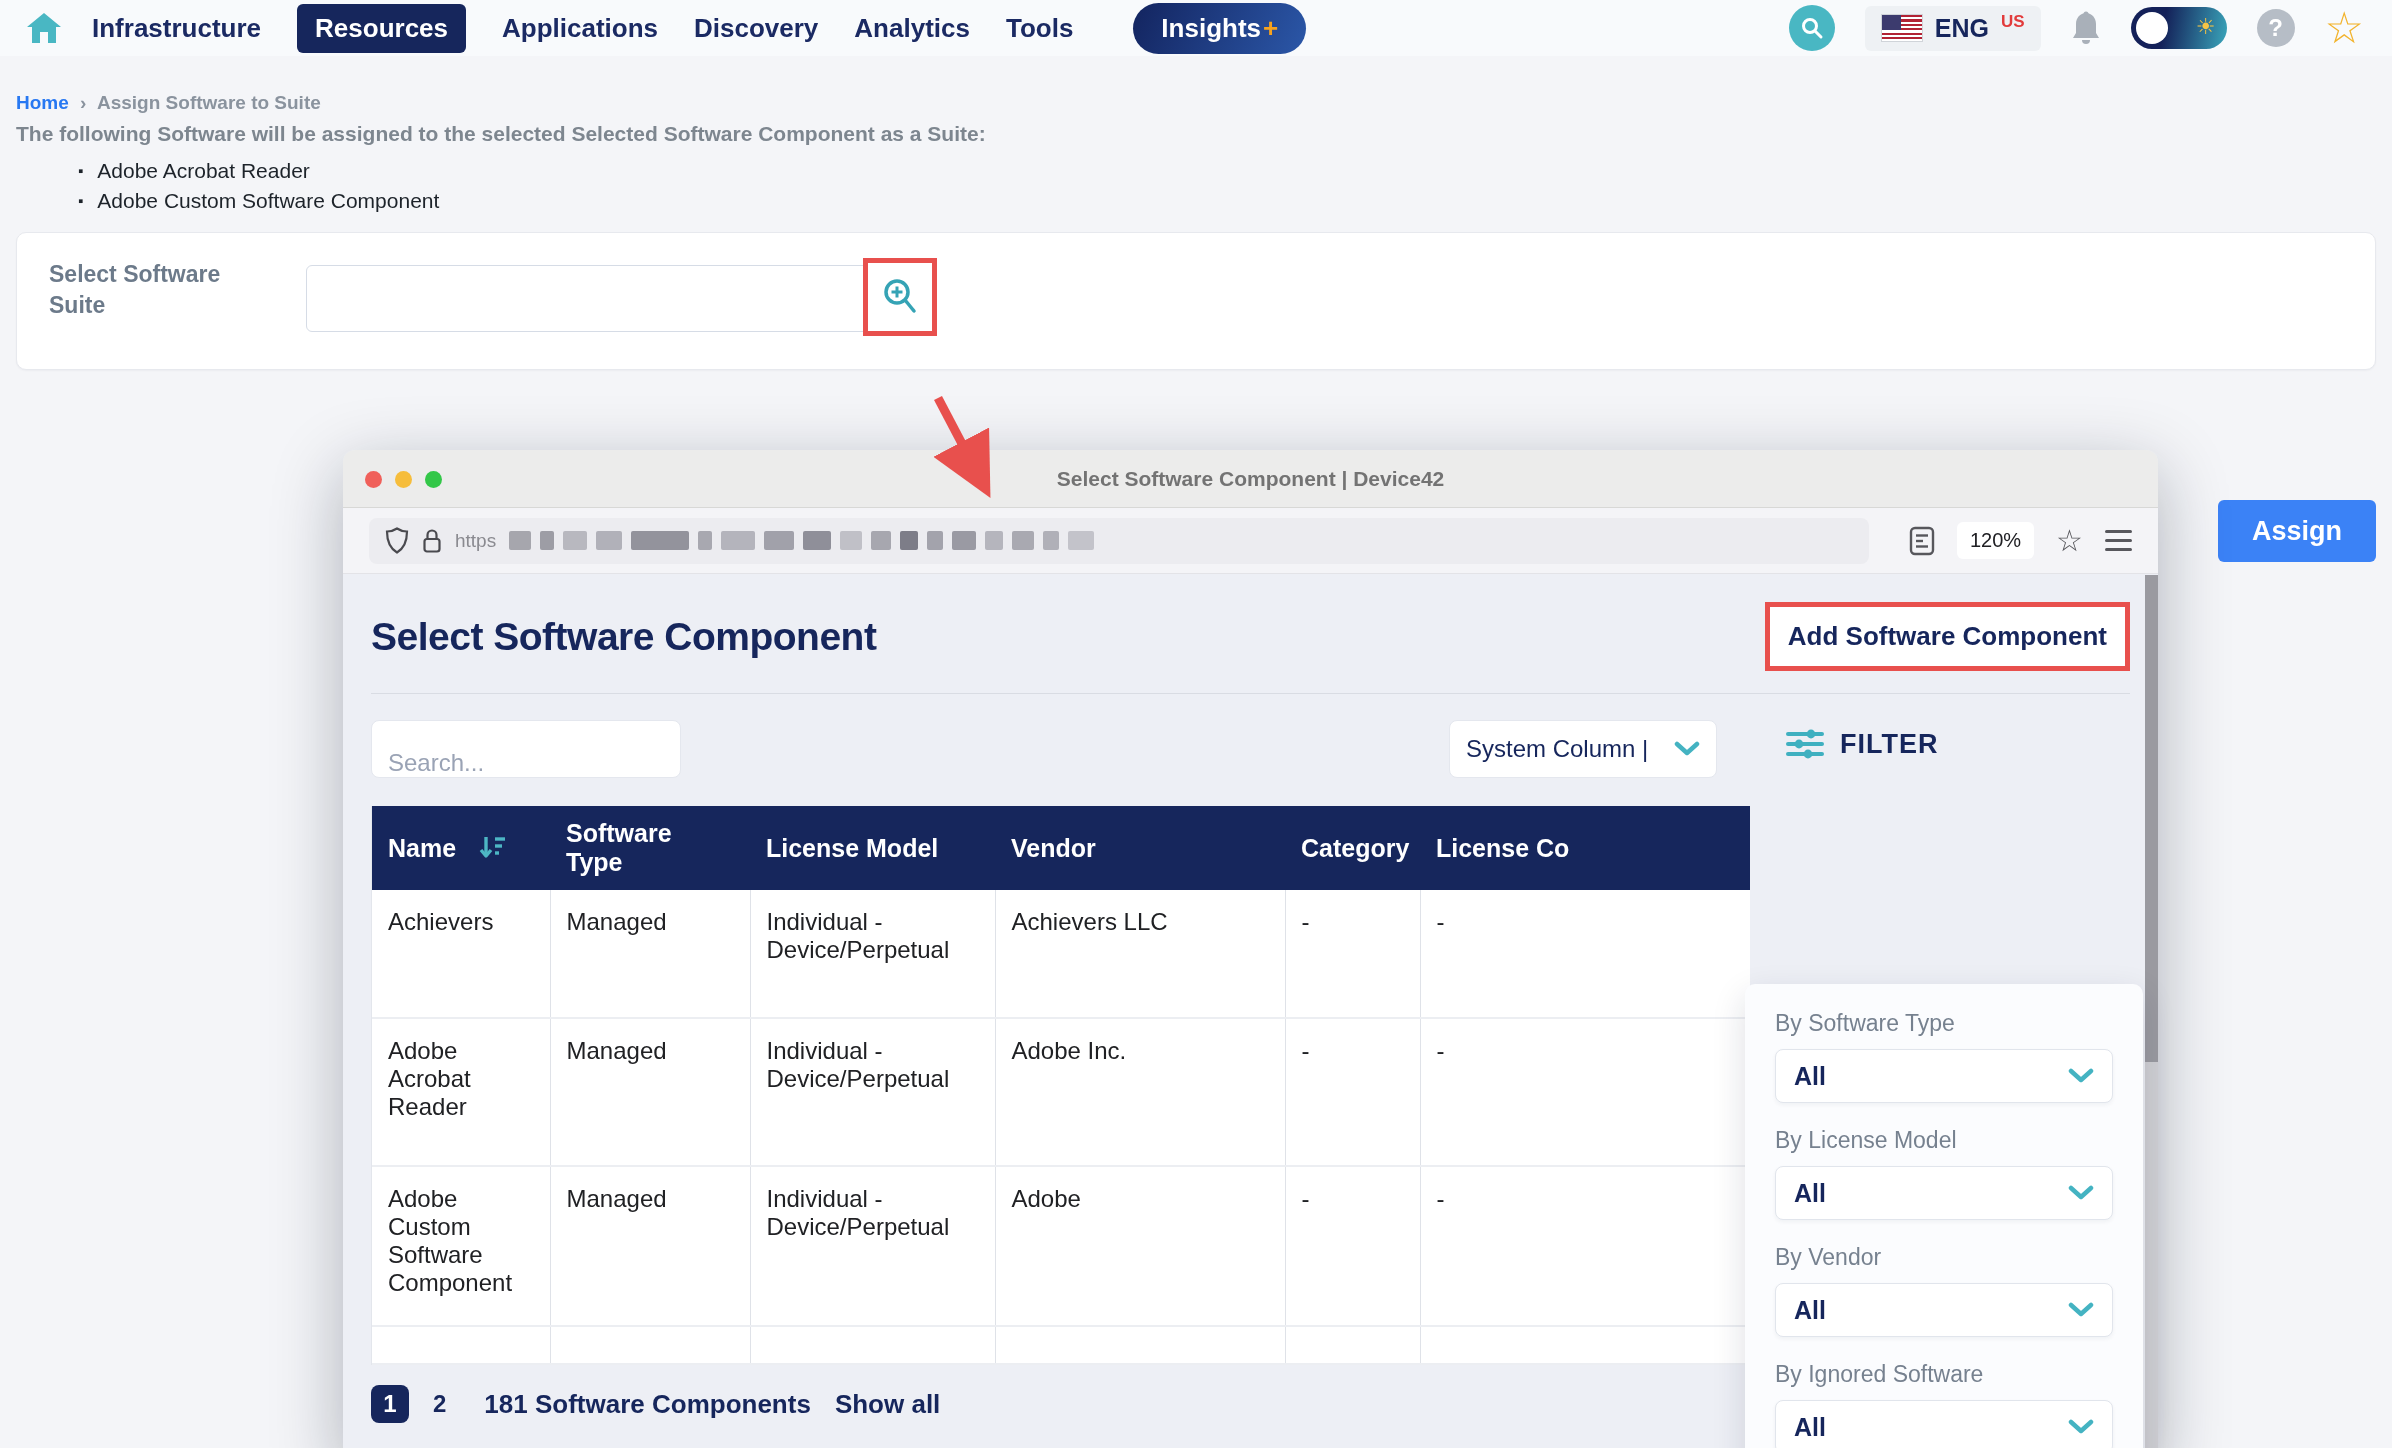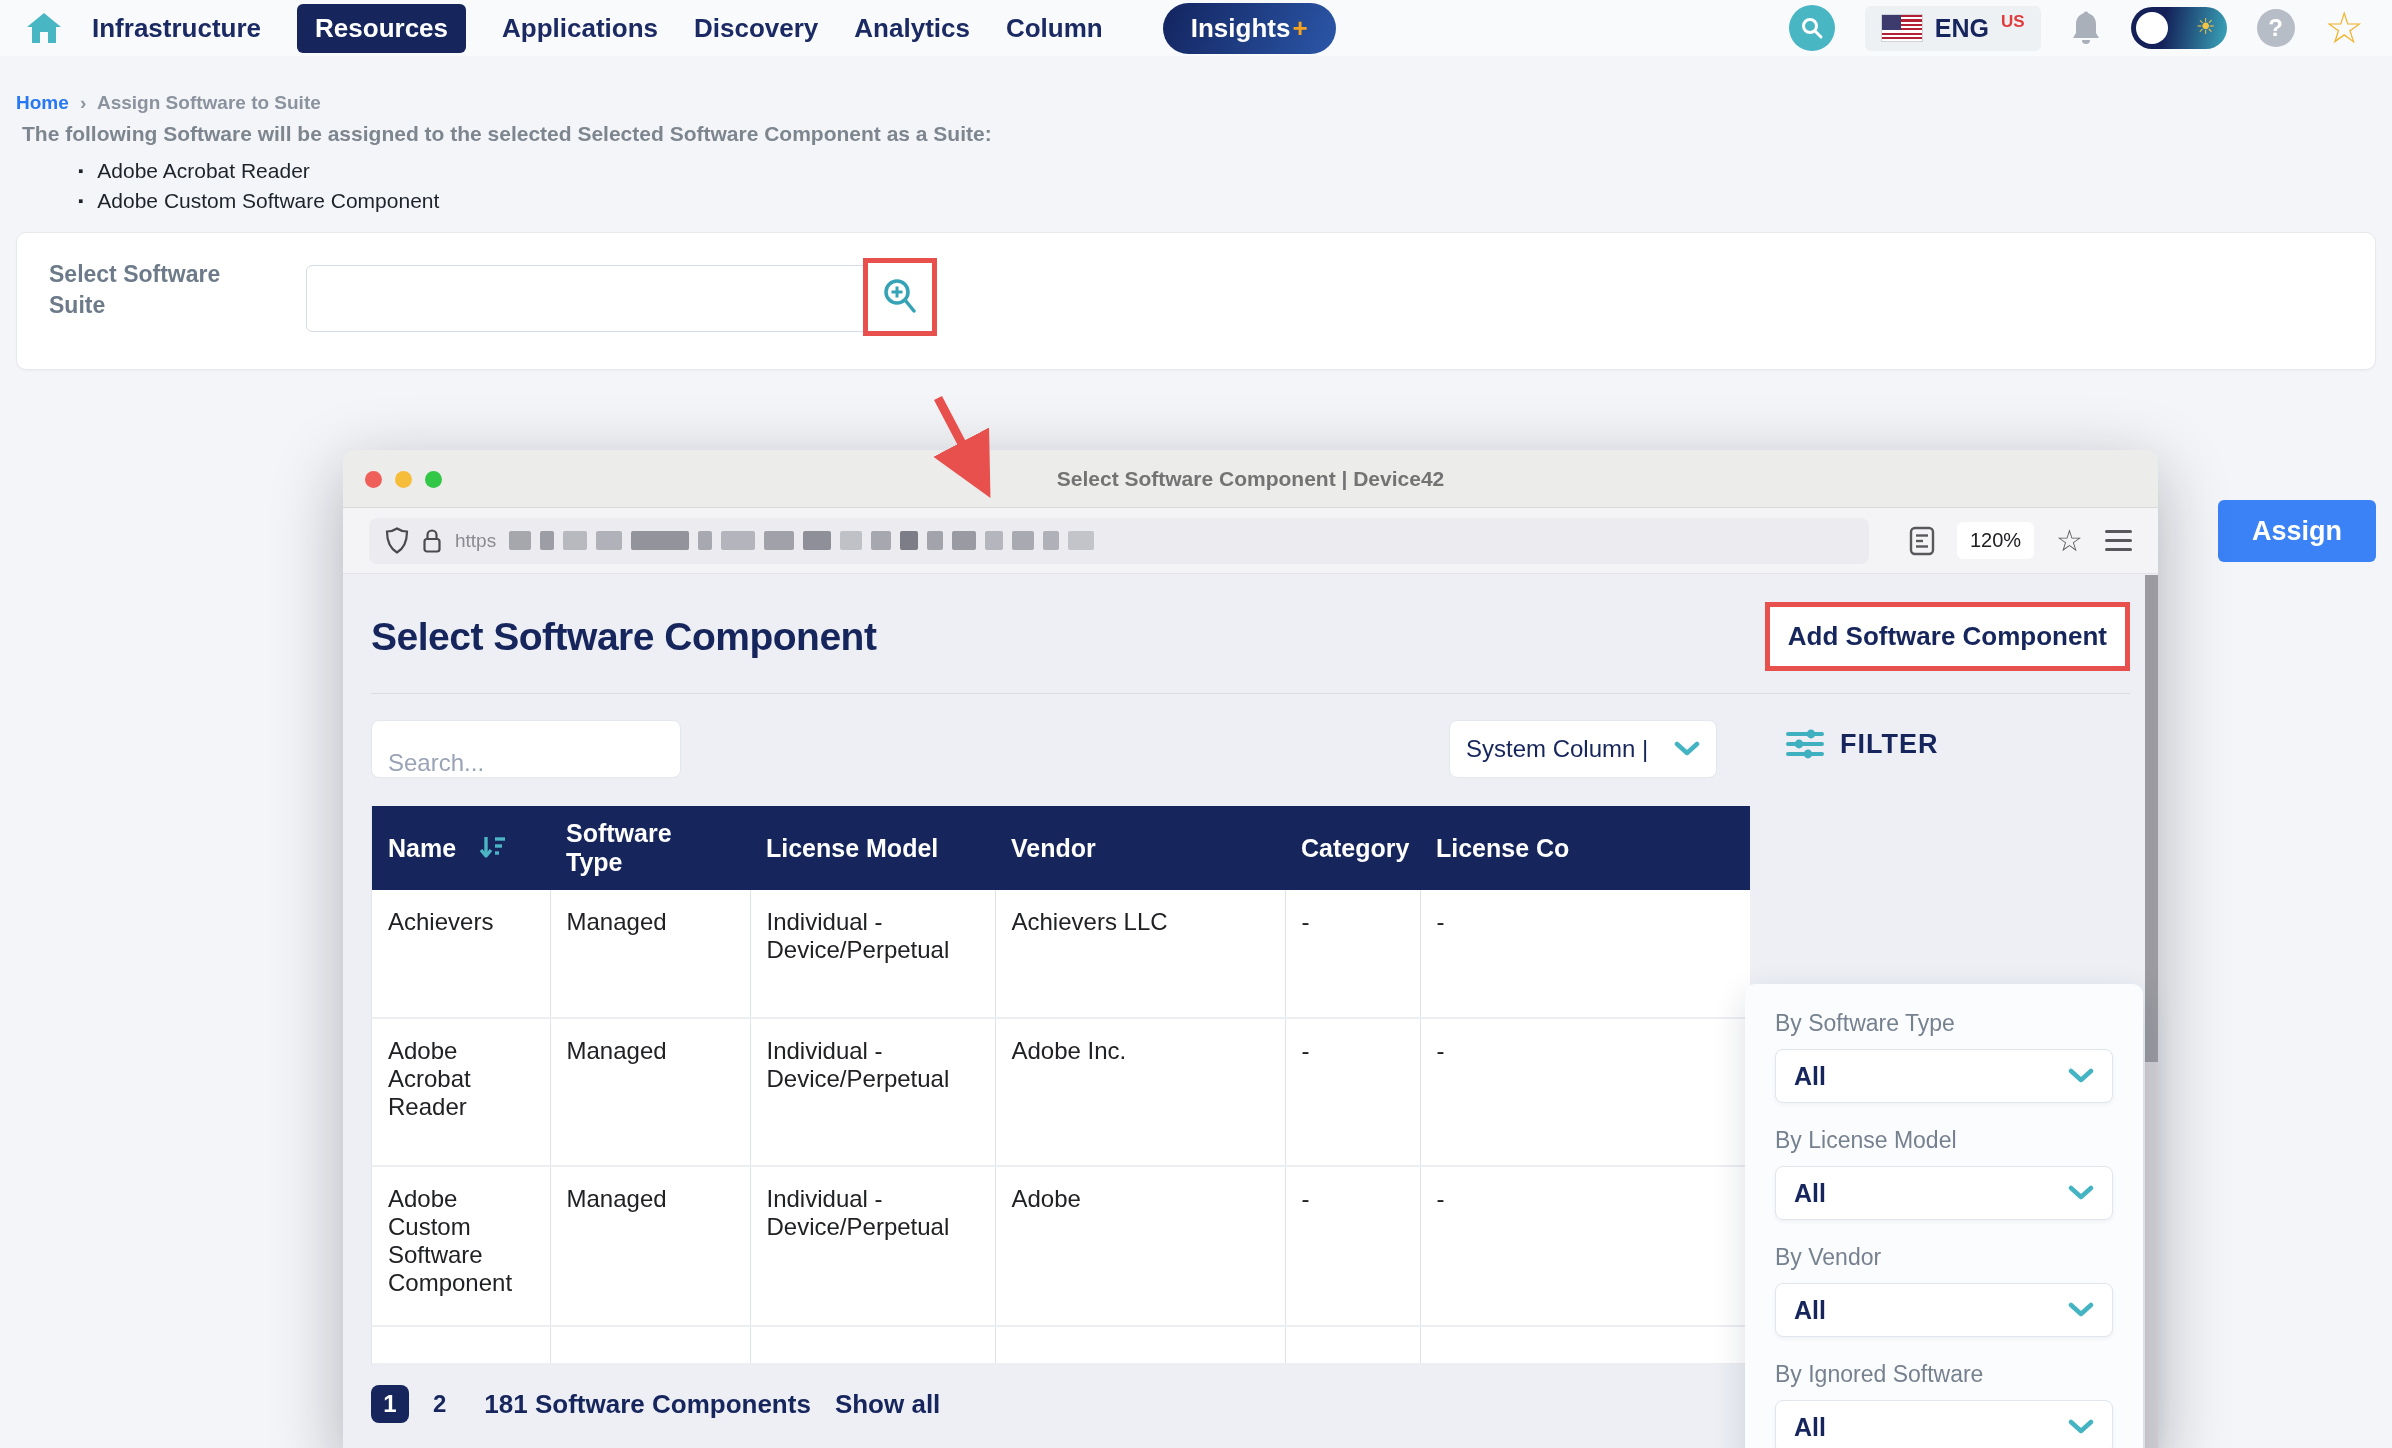--- a/index.html
+++ b/index.html
@@ -26,21 +26,21 @@
   .theme-toggle .sun { position:absolute; right:11px; top:7px; font-size:22px; color:#f6c445; }
   .help-circle { width:38px; height:38px; border-radius:50%; background:#b6bdc6; color:#fff; font-size:24px; font-weight:bold; display:flex; align-items:center; justify-content:center; cursor:pointer; }
   .fav-star { font-size:44px; color:#f2b32c; line-height:1; cursor:pointer; }
 
   
   .page { padding:0 16px; }
   .breadcrumb { margin-top:36px; font-size:19px; font-weight:bold; }
   .breadcrumb .bc-home { color:#2778f2; cursor:pointer; }
   .breadcrumb .bc-sep { color:#8a939e; margin:0 6px; }
   .breadcrumb .bc-cur { color:#8a939e; }
-  .intro-msg { margin-top:8px; font-size:21px; font-weight:bold; color:#7d868f;margin-left:6px; }
+  .intro-msg { margin-top:8px; font-size:21px; font-weight:bold; color:#7d868f; }
   .sw-list { margin:10px 0 0 62px; list-style:none; }
   .sw-list li { font-size:21px; color:#1d232a; padding:3px 0; }
   .sw-list li::before { content:"▪"; font-size:15px; margin-right:14px; position:relative; top:-2px; }
 
   .suite-card { margin-top:16px; background:#ffffff; border:1px solid #e7e9ee; border-radius:10px; height:138px; position:relative; box-shadow:0 1px 2px rgba(20,30,60,.04); }
   .suite-label { position:absolute; left:32px; top:26px; width:210px; font-size:23px; font-weight:bold; color:#6c7a8a; line-height:1.35; }
   .suite-input { position:absolute; left:289px; top:32px; width:565px; height:67px; border:1px solid #d6dce6; border-radius:6px; background:#fff; font-size:22px; padding:0 16px; color:#1d232a; }
   .mag-annot { position:absolute; left:846px; top:25px; width:74px; height:78px; border:5px solid #e8504d; background:#fff; display:flex; align-items:center; justify-content:center; cursor:pointer; }
 
   .assign-btn { position:absolute; left:2218px; top:500px; width:158px; height:62px; background:#3b82f6; border:none; border-radius:6px; color:#fff; font-size:27px; font-weight:bold; font-family:"Liberation Sans",sans-serif; cursor:pointer; z-index:5; }
@@ -113,21 +113,21 @@
 <div class="topnav">
   <svg class="home-ic" viewBox="0 0 36 32">
     <path d="M18 1 L35 15 L30 15 L30 31 L6 31 L6 15 L1 15 Z" fill="#49b7c3"></path>
     <rect x="14" y="20" width="8" height="11" fill="#f8fafc"></rect>
   </svg>
   <span class="nav-item">Infrastructure</span>
   <span class="nav-item active">Resources</span>
   <span class="nav-item">Applications</span>
   <span class="nav-item">Discovery</span>
   <span class="nav-item">Analytics</span>
-  <span class="nav-item">Column</span>
+  <span class="nav-item">Tools</span>
   <span class="insights-pill"><span>Insights</span><span class="plus">+</span></span>
   <div class="nav-right">
     <div class="search-circle">
       <svg width="24" height="24" viewBox="0 0 24 24">
           <circle cx="10" cy="10" r="6.5" fill="none" stroke="#fff" stroke-width="3"></circle>
           <line x1="15" y1="15" x2="21" y2="21" stroke="#fff" stroke-width="3" stroke-linecap="round"></line>
         </svg>
     </div>
     <div class="lang-chip">
       <span class="flag">

